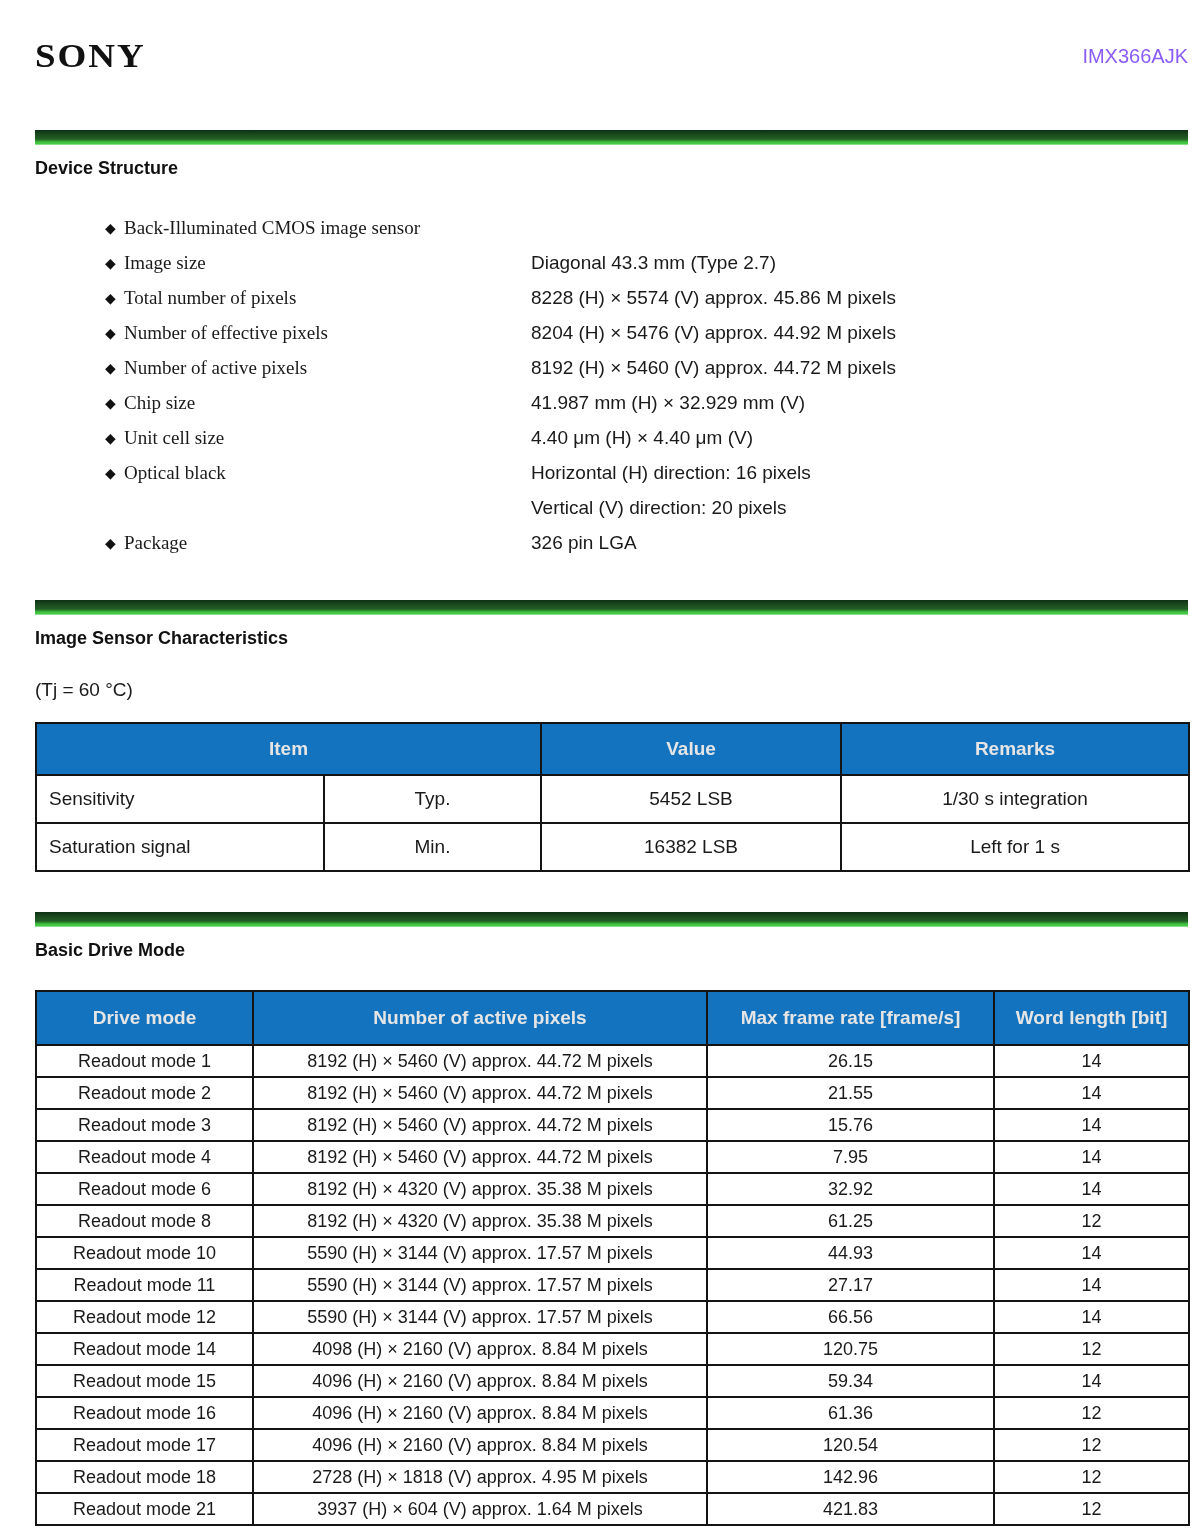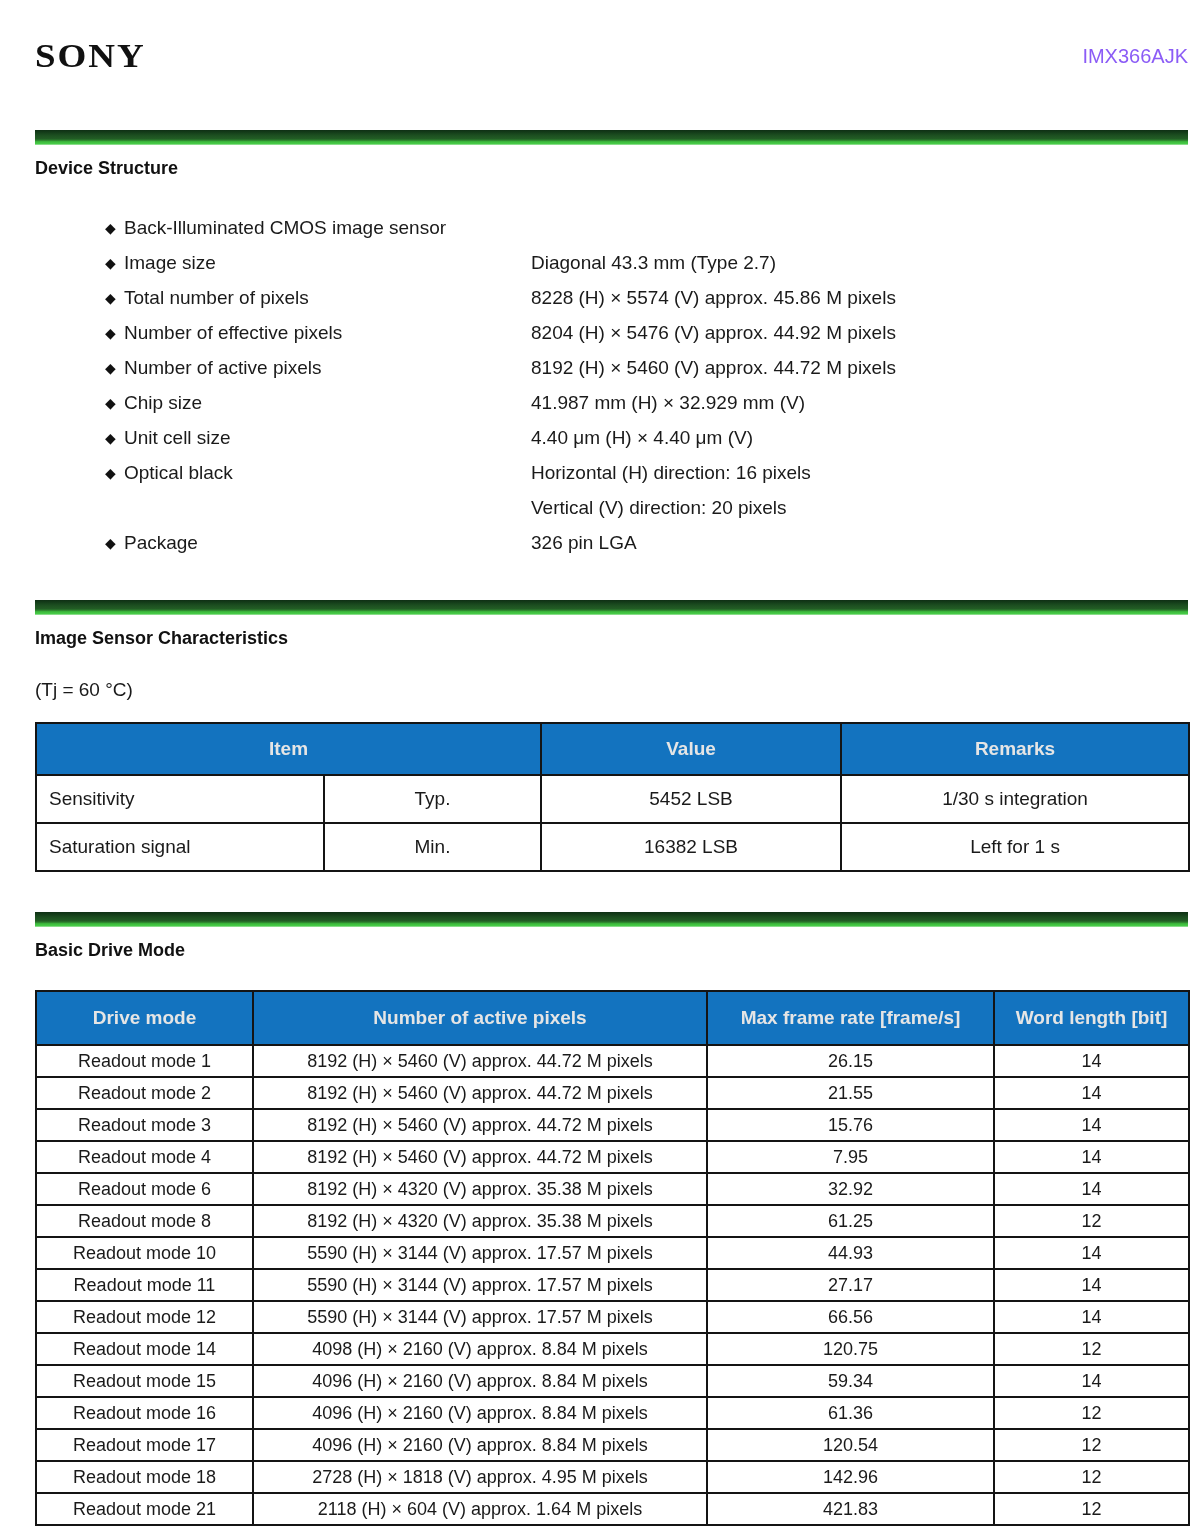--- a/index.html
+++ b/index.html
@@ -31,21 +31,21 @@
   .bar-1{margin-top:48px;}
   .bar-2{margin-top:40px;}
   .bar-3{margin-top:40px;}
   .section-title{
     font-size:18px;font-weight:bold;line-height:28px;
     margin:9px 13px 0 35px;color:#111;
   }
   .ds-list{margin:28px 13px 0 105px;}
   .ds-row{display:flex;align-items:center;height:35px;font-size:19px;}
   .ds-bullet{width:19px;font-size:14px;color:#111;flex:0 0 19px;}
-  .ds-label{width:407px;flex:0 0 407px;}
+  .ds-label{width:407px;flex:0 0 407px;font-family:Liberation Serif, serif;}
   .ds-value{flex:1;}
   .cond-note{
     margin:26px 13px 0 35px;
     font-size:19px;line-height:24px;
   }
   table{border-collapse:collapse;table-layout:fixed;margin-left:35px;}
   th,td{border:2px solid #141414;overflow:hidden;white-space:nowrap;}
   th{background:#1373BF;color:#e5e5e5;font-weight:bold;text-align:center;}
   td{text-align:center;background:#ffffff;}
   .t1{width:1153px;margin-top:20px;}
@@ -254,20 +254,20 @@
         <td>12</td>
       </tr>
       <tr>
         <td>Readout mode 18</td>
         <td>2728 (H) × 1818 (V) approx. 4.95 M pixels</td>
         <td>142.96</td>
         <td>12</td>
       </tr>
       <tr>
         <td>Readout mode 21</td>
-        <td>2118 (H) × 604 (V) approx. 1.64 M pixels</td>
+        <td>3937 (H) × 604 (V) approx. 1.64 M pixels</td>
         <td>421.83</td>
         <td>12</td>
       </tr>
     </tbody>
   </table>
 
 </div>
 
 </body></html>

